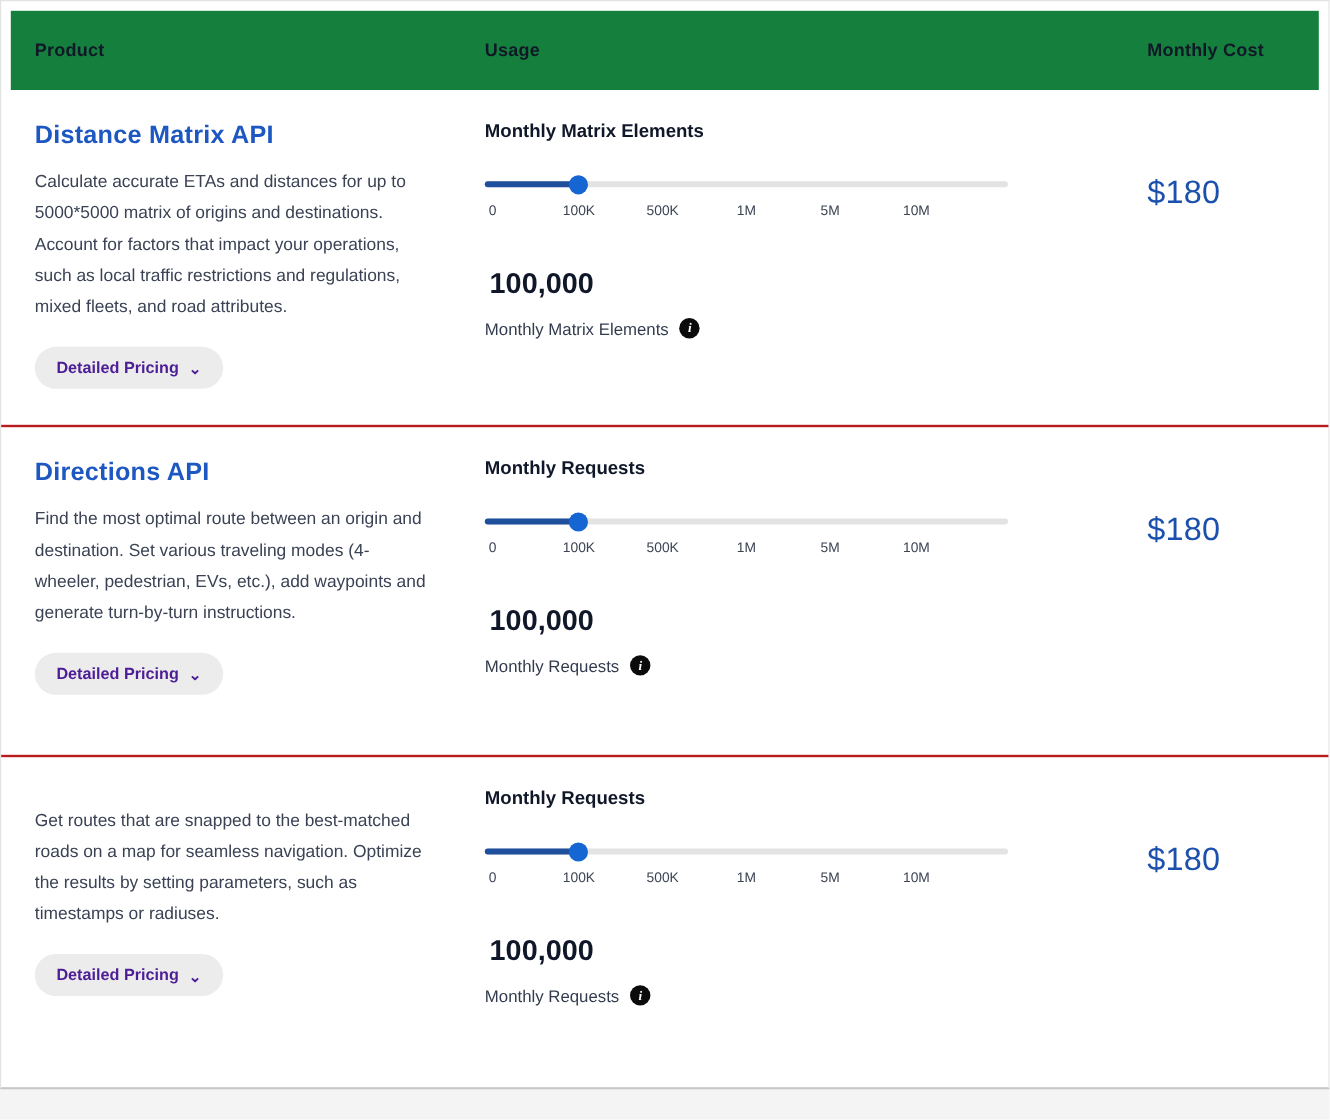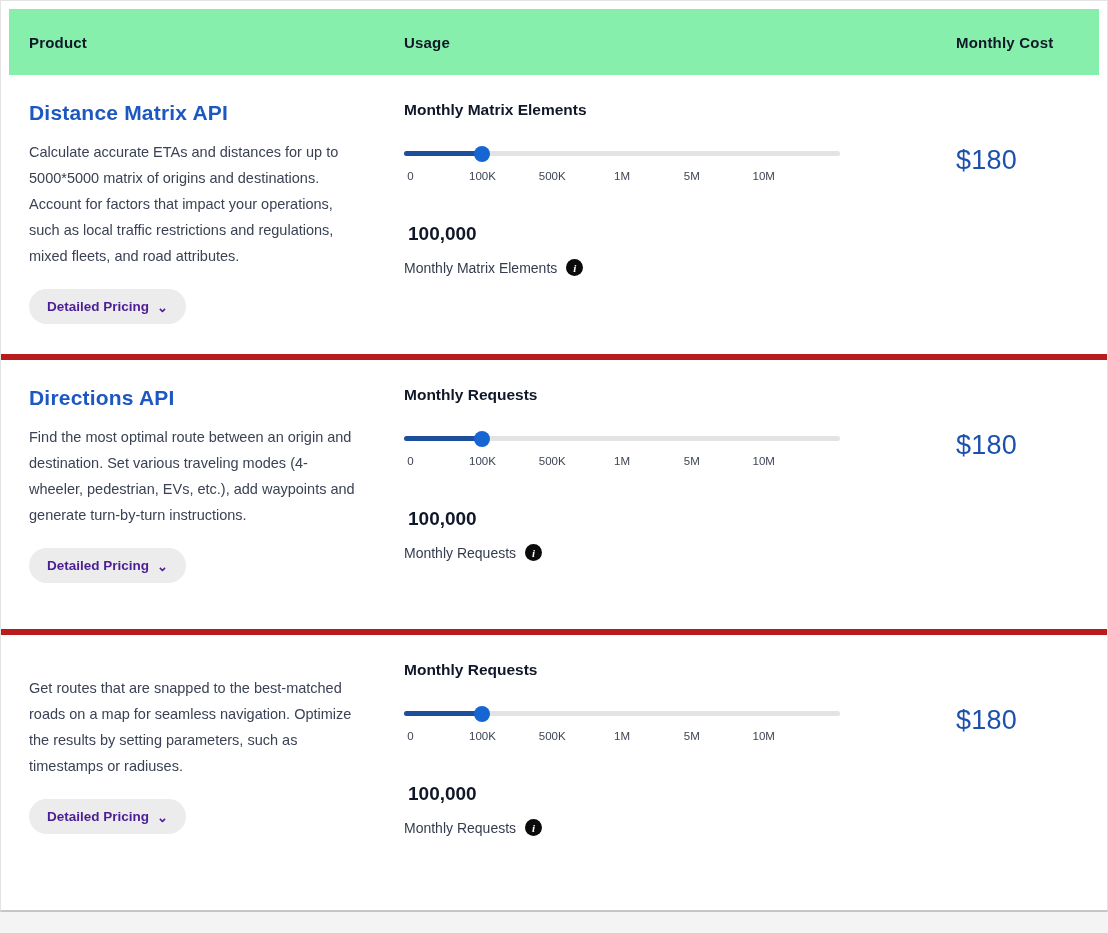--- a/index.html
+++ b/index.html
@@ -4,31 +4,31 @@
 <style>
   * { box-sizing: border-box; }
   html, body { margin: 0; padding: 0; background: #f4f4f4; }
   body { font-family: "Liberation Sans", sans-serif; color: #1f2937; }
   .page {
     width: 1108px; margin: 0 auto; background: #ffffff;
     border: 1px solid #e3e3e3; border-bottom: 2px solid #c6c6c6;
   }
   
   .header-band {
-    margin: 8px 8px 0 8px; height: 66px; background: #86efac;
+    margin: 8px 8px 0 8px; height: 66px; background: #15803d;
     display: grid; grid-template-columns: 375px 540px 1fr;
     align-items: center; padding-left: 20px;
   }
   .header-cell { font-size: 15px; font-weight: 700; color: #101828; letter-spacing: .2px; }
   .header-cell.cost { padding-left: 12px; }
 
   
   .row {
     display: grid; grid-template-columns: 375px 540px 1fr;
-    padding: 26px 0 30px 28px; border-bottom: 6px solid #b91c1c;
+    padding: 26px 0 30px 28px; border-bottom: 2px solid #b91c1c;
     min-height: 275px;
   }
   .row:first-child { min-height: 301px; }
   .row:last-child { border-bottom: none; }
 
   
   .product-title { font-size: 21px; font-weight: 600; color: #1d58c2; letter-spacing: .2px; }
   .product-desc { margin-top: 14px; width: 332px; font-size: 14.5px; line-height: 26px; color: #3a4254; }
   .dp-btn {
     margin-top: 20px; display: inline-flex; align-items: center; gap: 8px;
@@ -44,21 +44,21 @@
   .slider-track { height: 5px; background: #e3e3e3; border-radius: 3px; position: relative; cursor: pointer; }
   .slider-fill { position: absolute; left: 0; top: 0; height: 5px; background: #1e4f9c; border-radius: 3px; }
   .slider-thumb {
     position: absolute; top: 50%; transform: translate(-50%, -50%);
     width: 16px; height: 16px; background: #1565d2; border-radius: 50%; cursor: grab;
   }
   .slider-ticks { position: relative; height: 15px; margin-top: 14px; }
   .tick { position: absolute; transform: translateX(-50%); font-size: 11.5px; color: #3d4454; white-space: nowrap; }
   .tick-0 { left: 1.5%; } .tick-1 { left: 18%; } .tick-2 { left: 34%; }
   .tick-3 { left: 50%; } .tick-4 { left: 66%; text-align: center; } .tick-5 { left: 82.5%; }
-  .usage-value { margin-top: 38px; margin-left: 4px; font-size: 19px; font-weight: 700; color: #0f1728; }
+  .usage-value { margin-top: 38px; margin-left: 4px; font-size: 24px; font-weight: 700; color: #0f1728; }
   .usage-value-label { margin-top: 14px; display: flex; align-items: center; gap: 9px; font-size: 14px; color: #333c4e; }
   .info-icon {
     width: 17px; height: 17px; background: #0b0b0b; color: #ffffff; border-radius: 50%;
     display: inline-flex; align-items: center; justify-content: center;
     font-family: "Liberation Serif", serif; font-style: italic; font-weight: 700; font-size: 11px;
     cursor: pointer; flex: 0 0 auto;
   }
 
   
   .cost-col { padding-left: 12px; }

